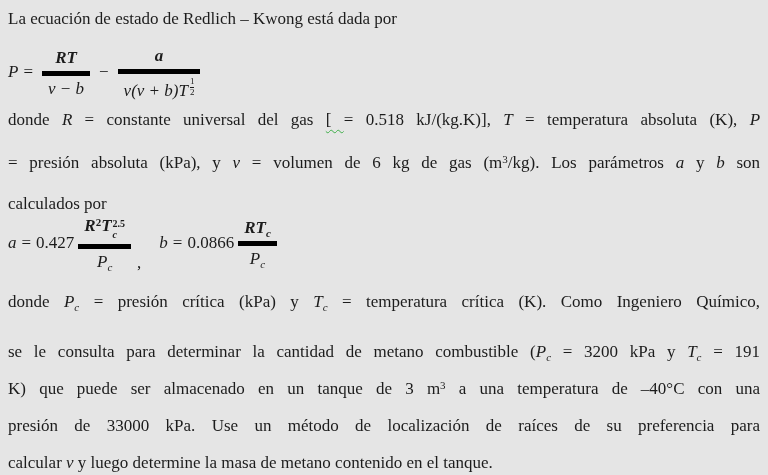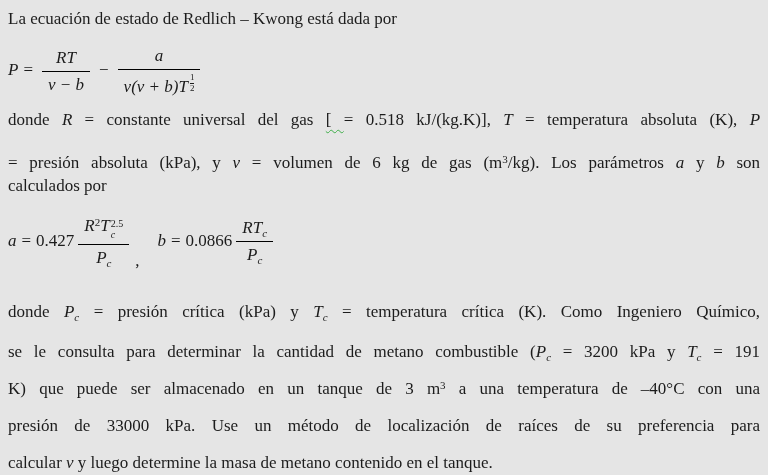--- a/index.html
+++ b/index.html
@@ -19,22 +19,22 @@
   .squiggle{
     text-decoration:underline;
     text-decoration-style:wavy;
     text-decoration-color:#3fae49;
     text-decoration-thickness:1px;
     text-underline-offset:4px;
   }
   .equation{position:absolute;left:8px;white-space:nowrap;}
   .rel{margin:0 5px;}
   .frac{display:inline-block;vertical-align:middle;text-align:center;margin:0 4px;}
-  .frac .fnum{display:block;padding:0 6px 3px;}
-  .frac .fden{display:block;border-top:1px solid #000000;padding:3px 6px 0;}
+  .frac .fnum{display:block;padding:0 6px 3px;font-weight:bold;}
+  .frac .fden{display:block;border-top:5px solid #000000;padding:3px 6px 0;}
   .supfrac{
     display:inline-block;font-size:9px;line-height:1.1;text-align:center;
     vertical-align:1px;margin-left:2px;
   }
   .supfrac .sfn{display:block;}
   .supfrac .sfd{display:block;border-top:1px solid #1c1c1c;}
   .stack{
     display:inline-block;font-size:10px;line-height:1.15;text-align:left;
     vertical-align:-7px;margin-left:1px;
   }
@@ -55,29 +55,29 @@
   <div class="equation" style="top:46px">
     <span class="it">P</span><span class="rel">=</span><span class="frac"><span class="fnum it">RT</span><span class="fden it">v − b</span></span><span class="rel">−</span><span class="frac"><span class="fnum it">a</span><span class="fden"><span class="it">v(v + b)T</span><span class="supfrac"><span class="sfn">1</span><span class="sfd">2</span></span></span></span>
   </div>
 
   <div class="tline" style="top:110px">
     <span>donde </span><span class="it">R</span><span> = constante universal del gas </span><span class="squiggle">[ </span><span>= 0.518 kJ/(kg.K)], </span><span class="it">T</span><span> = temperatura absoluta (K), </span><span class="it">P</span>
   </div>
   <div class="tline" style="top:153px">
     <span>= presión absoluta (kPa), y </span><span class="it">v</span><span> = volumen de 6 kg de gas (m</span><span class="sup">3</span><span>/kg). Los parámetros </span><span class="it">a</span><span> y </span><span class="it">b</span><span> son</span>
   </div>
-  <div class="tline last" style="top:176px">
+  <div class="tline last" style="top:194px">
     <span>calculados por</span>
   </div>
 
   <div class="equation" style="top:216px">
     <span class="it">a</span><span class="rel">=</span><span>0.427</span><span class="frac"><span class="fnum"><span class="it">R</span><span class="sup">2</span><span class="it">T</span><span class="stack"><span class="stp">2.5</span><span class="stb it">c</span></span></span><span class="fden"><span class="it">P</span><span class="sub it">c</span></span></span><span class="eqcomma">,</span><span class="it bstart">b</span><span class="rel">=</span><span>0.0866</span><span class="frac"><span class="fnum"><span class="it">R</span><span class="it">T</span><span class="sub it">c</span></span><span class="fden"><span class="it">P</span><span class="sub it">c</span></span></span>
   </div>
 
-  <div class="tline" style="top:302px">
+  <div class="tline" style="top:292px">
     <span>donde </span><span class="it">P</span><span class="sub it">c</span><span> = presión crítica (kPa) y </span><span class="it">T</span><span class="sub it">c</span><span> = temperatura crítica (K). Como Ingeniero Químico,</span>
   </div>
   <div class="tline" style="top:342px">
     <span>se le consulta para determinar la cantidad de metano combustible (</span><span class="it">P</span><span class="sub it">c</span><span> = 3200 kPa y </span><span class="it">T</span><span class="sub it">c</span><span> = 191</span>
   </div>
   <div class="tline" style="top:379px">
     <span>K) que puede ser almacenado en un tanque de 3 m</span><span class="sup">3</span><span> a una temperatura de –40°C con una</span>
   </div>
   <div class="tline" style="top:416px">
     <span>presión de 33000 kPa. Use un método de localización de raíces de su preferencia para</span>

